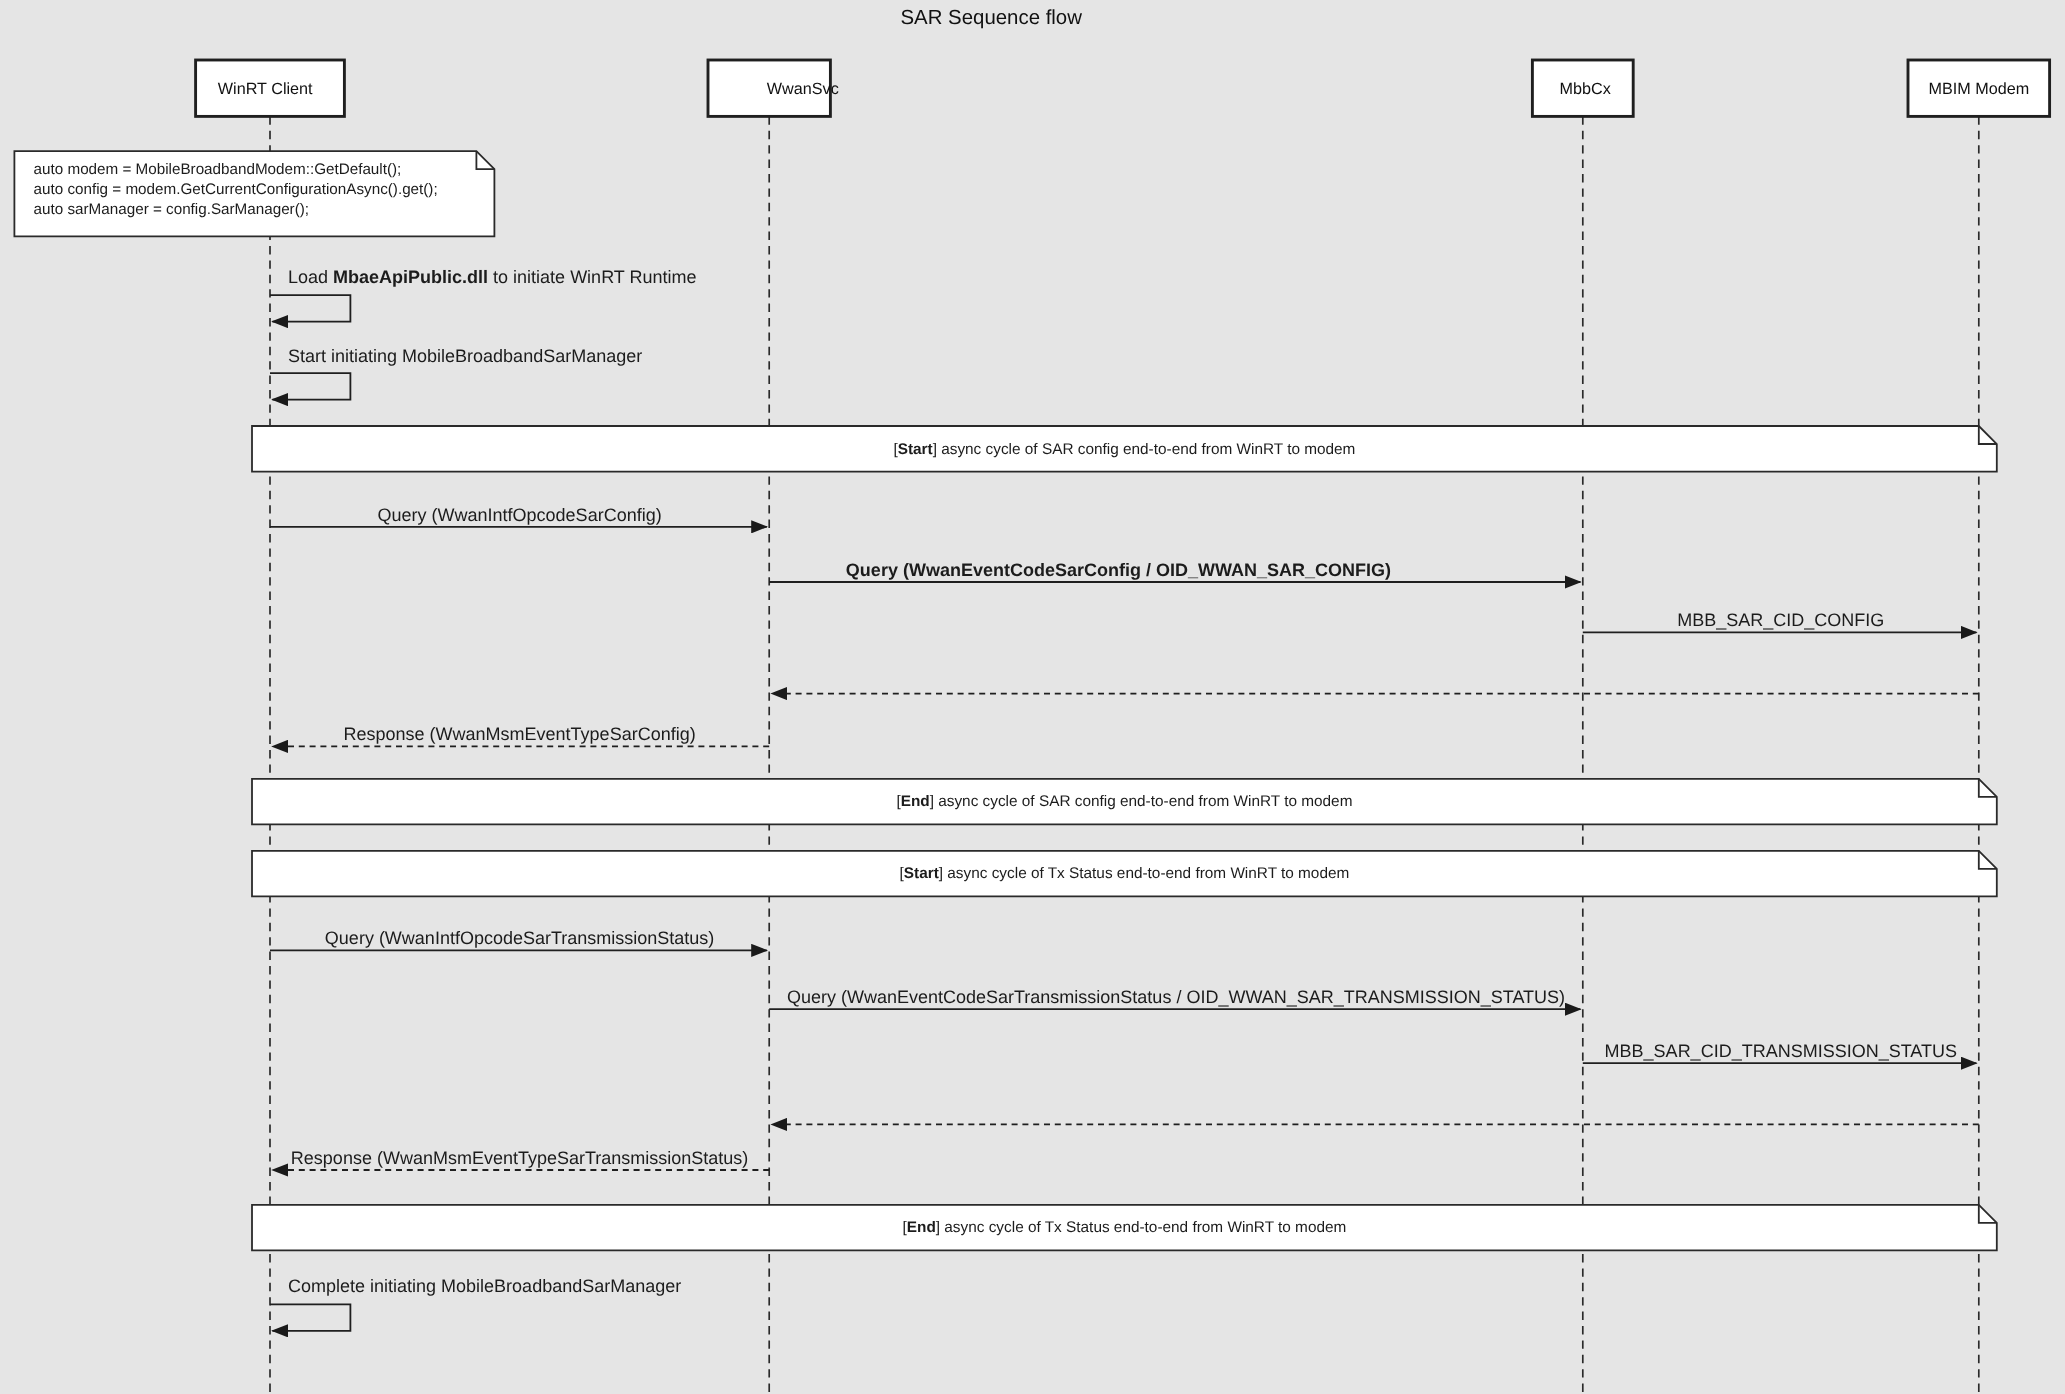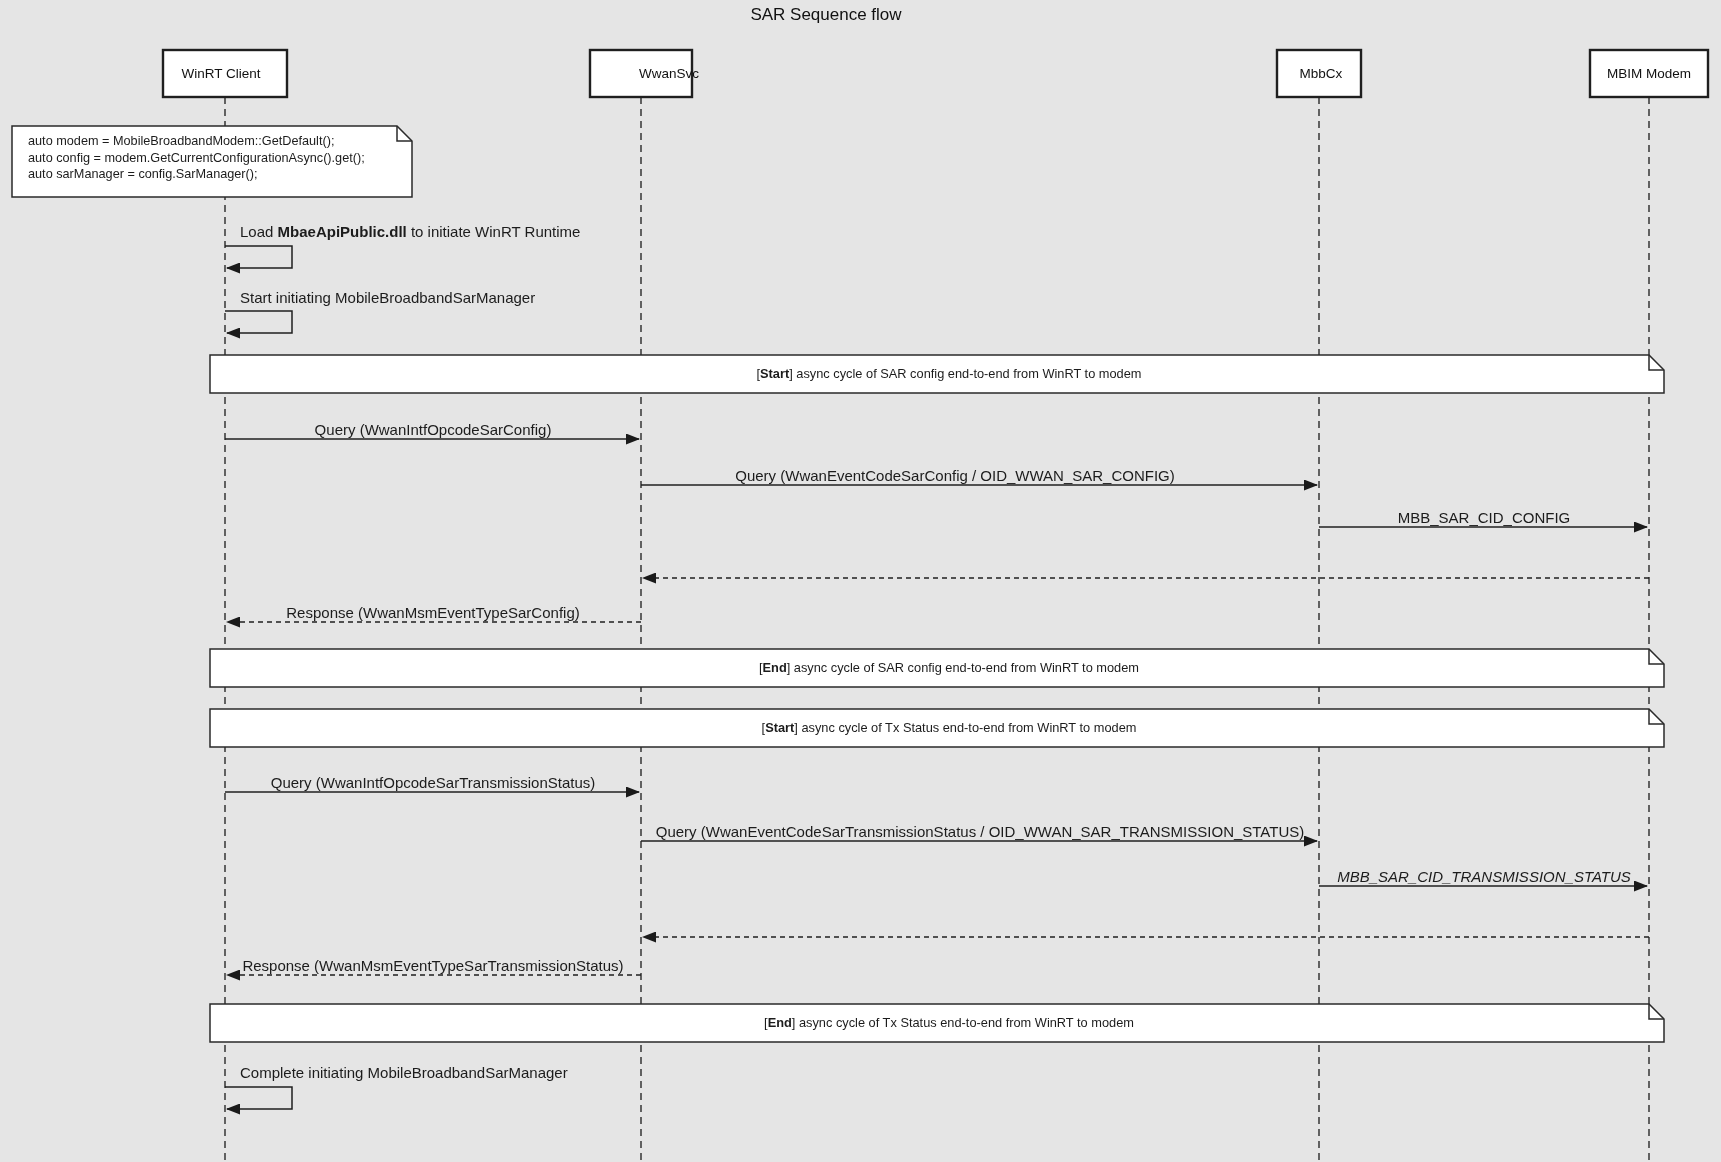--- a/index.html
+++ b/index.html
@@ -19,21 +19,21 @@
   .lbl{
     position:absolute;font-size:15px;line-height:15px;white-space:nowrap;color:#1c1c1c;
   }
   .center{transform:translateX(-50%);}
   .note-text{
     position:absolute;left:28px;top:133px;font-size:12.7px;line-height:16.5px;
     white-space:nowrap;color:#1c1c1c;
   }
   .frame-lbl{
     position:absolute;left:937px;transform:translateX(-50%);
-    font-size:12.8px;line-height:15px;white-space:nowrap;color:#1c1c1c;margin-left:12px;
+    font-size:12.8px;line-height:15px;white-space:nowrap;color:#1c1c1c;
   }
   b{font-weight:bold;}
 </style>
 </head>
 <body>
 
 <div class="diagram">
 
   <svg class="layer" width="1721" height="1162" viewBox="0 0 1721 1162">
     <defs>
@@ -116,21 +116,21 @@
   <div class="lbl" style="left:240px;top:224px;"><span>Load </span><b>MbaeApiPublic.dll</b><span> to initiate WinRT Runtime</span></div>
   <div class="lbl" style="left:240px;top:290px;"><span>Start initiating MobileBroadbandSarManager</span><b></b><span></span></div>
   <div class="lbl" style="left:240px;top:1065px;"><span>Complete initiating MobileBroadbandSarManager</span><b></b><span></span></div>
 
   <div class="frame-lbl" style="top:366px;"><span>[</span><b>Start</b><span>] async cycle of SAR config end-to-end from WinRT to modem</span></div>
   <div class="frame-lbl" style="top:660px;"><span>[</span><b>End</b><span>] async cycle of SAR config end-to-end from WinRT to modem</span></div>
   <div class="frame-lbl" style="top:720px;"><span>[</span><b>Start</b><span>] async cycle of Tx Status end-to-end from WinRT to modem</span></div>
   <div class="frame-lbl" style="top:1015px;"><span>[</span><b>End</b><span>] async cycle of Tx Status end-to-end from WinRT to modem</span></div>
 
   <div class="lbl center" style="left:433px;top:422px;">Query (WwanIntfOpcodeSarConfig)</div>
-  <div class="lbl center" style="left:955px;top:468px;">Query (WwanEventCodeSarConfig / OID_WWAN_SAR_CONFIG)</div>
+  <div class="lbl center" style="left:932px;top:468px;font-weight:bold;">Query (WwanEventCodeSarConfig / OID_WWAN_SAR_CONFIG)</div>
   <div class="lbl center" style="left:1484px;top:510px;">MBB_SAR_CID_CONFIG</div>
   <div class="lbl center" style="left:433px;top:605px;">Response (WwanMsmEventTypeSarConfig)</div>
   <div class="lbl center" style="left:433px;top:775px;">Query (WwanIntfOpcodeSarTransmissionStatus)</div>
   <div class="lbl center" style="left:980px;top:824px;">Query (WwanEventCodeSarTransmissionStatus / OID_WWAN_SAR_TRANSMISSION_STATUS)</div>
-  <div class="lbl center" style="left:1484px;top:869px;font-style:italic;">MBB_SAR_CID_TRANSMISSION_STATUS</div>
+  <div class="lbl center" style="left:1484px;top:869px;">MBB_SAR_CID_TRANSMISSION_STATUS</div>
   <div class="lbl center" style="left:433px;top:958px;">Response (WwanMsmEventTypeSarTransmissionStatus)</div>
 
 </div>
 
 </body></html>

